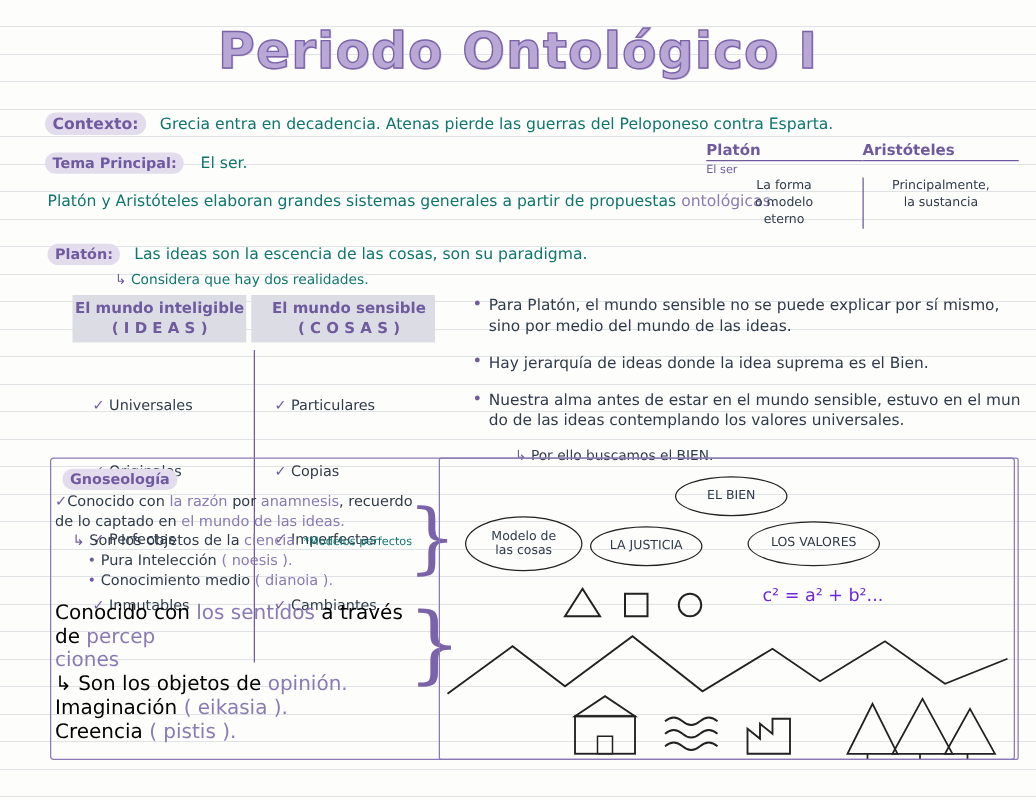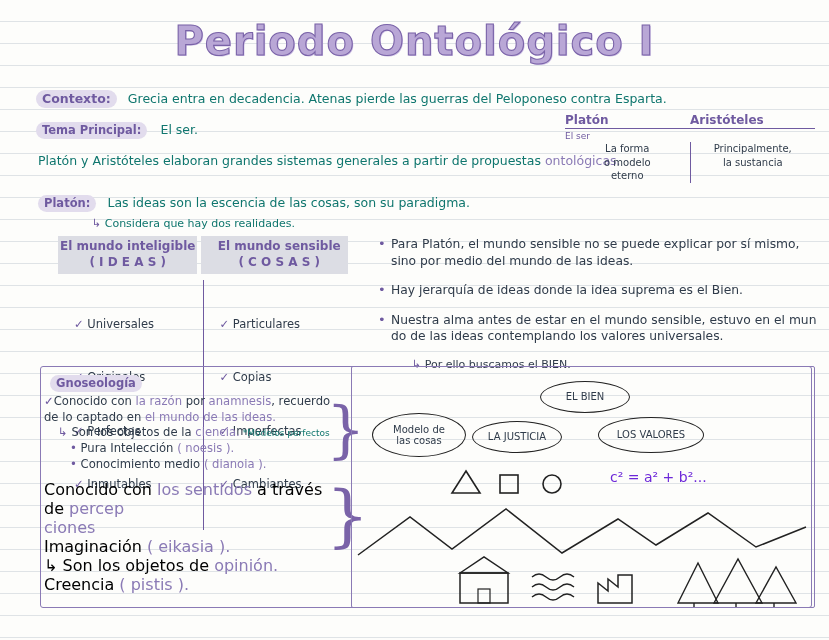--- a/index.html
+++ b/index.html
@@ -304,22 +304,22 @@
     <div class="ln ind1"><span class="arrow">↳ </span><span>Son los objetos de la </span><span class="lilac">ciencia.</span><span class="hw tiny" style="margin-left:3px;">*Modelos perfectos</span></div>
     <div class="ln ind2 dot"><span>Pura Intelección </span><span class="lilac">( noesis ).</span></div>
     <div class="ln ind2 dot"><span>Conocimiento medio </span><span class="lilac">( dianoia ).</span></div>
   </div>
 
   <div class="abs brace" style="left:326px; top:399px; font-size:62px;">}</div>
 
   <div class="abs" id="gno2" style="left:44px; top:480px; width:300px;">
     <div class="ln chk"><span>Conocido con </span><span class="lilac">los sentidos</span><span> a través de </span><span class="lilac">percep</span></div>
     <div class="ln"><span class="lilac">ciones</span></div>
+    <div class="ln ind1"><span class="arrow">↳ </span><span>Son los objetos de </span><span class="lilac">opinión.</span></div>
     <div class="ln ind2 dot"><span>Imaginación </span><span class="lilac">( eikasia ).</span></div>
-    <div class="ln ind1"><span class="arrow">↳ </span><span>Son los objetos de </span><span class="lilac">opinión.</span></div>
     <div class="ln ind2 dot"><span>Creencia </span><span class="lilac">( pistis ).</span></div>
   </div>
 
   <div class="abs brace" style="left:326px; top:482px; font-size:68px;">}</div>
 
   <div class="abs" id="draw-box">
 
     <div class="ell" style="left:188px; top:14px; width:88px; height:30px;">EL BIEN</div>
     <div class="ell" style="left:20px; top:46px; width:92px; height:42px;">Modelo de
 las cosas</div>

